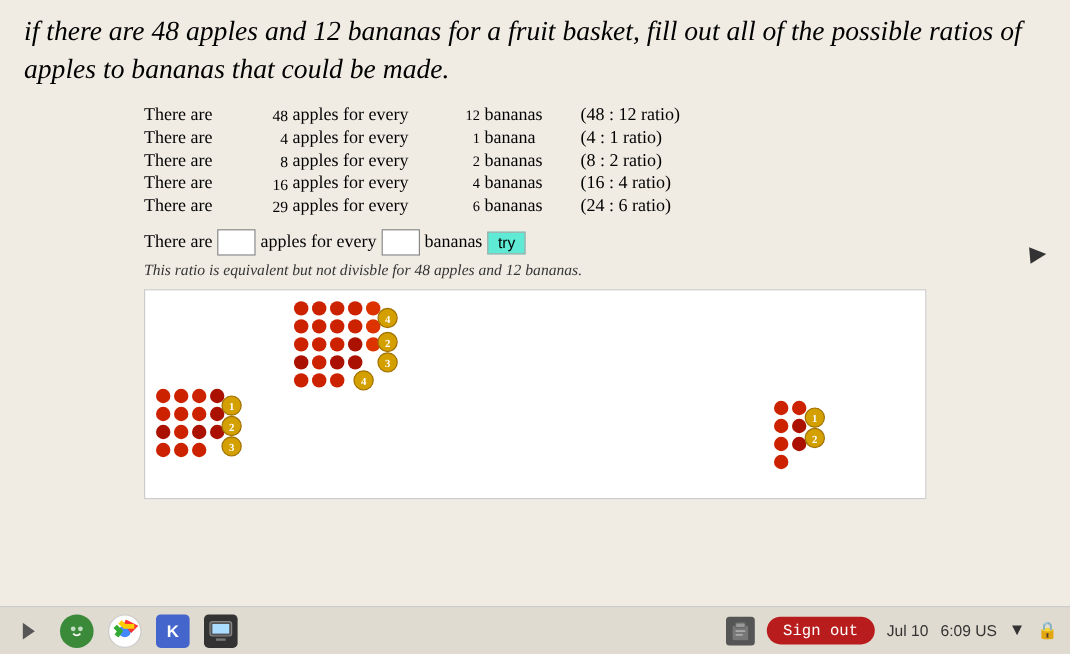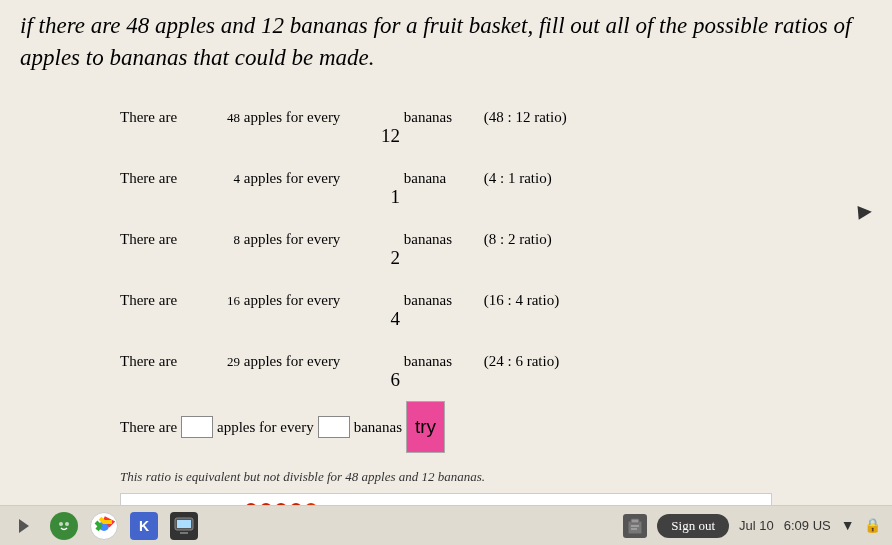--- a/index.html
+++ b/index.html
@@ -48,22 +48,21 @@
     }
 
     .ratio-text1 {
       width: 130px;
       font-size: 15px;
     }
 
     .ratio-count {
       width: 30px;
       text-align: right;
-      font-size: 19px;
-      margin-top: 37px;
+      font-size: 12px;
     }
 
     .ratio-text2 {
       width: 80px;
       font-size: 15px;
     }
 
     .ratio-detail {
       font-size: 15px;
     }
@@ -80,31 +79,31 @@
     .input-box {
       width: 32px;
       height: 22px;
       border: 1px solid #888;
       background: white;
       font-size: 14px;
       text-align: center;
     }
 
     .try-btn {
-      padding: 14px 8px;
+      padding: 1px 8px;
       border: 1px solid #aaa;
-      background: #ec4899;
-      font-size: 19px;
+      background: #5eead4;
+      font-size: 13px;
       cursor: pointer;
       font-family: Arial, sans-serif;
     }
 
     .equiv-note {
       margin-left: 100px;
-      margin-top: 16px;
+      margin-top: 4px;
       font-size: 13px;
       font-style: italic;
       color: #333;
     }
 
     .visualization-box {
       margin: 8px 100px 0 100px;
       border: 1px solid #ccc;
       background: white;
       height: 175px;
@@ -183,28 +182,28 @@
       background: #555;
       border-radius: 3px;
       display: flex;
       align-items: center;
       justify-content: center;
       color: white;
       font-size: 12px;
     }
 
     .sign-out-btn {
-      background: #404040;
+      background: #b91c1c;
       color: white;
       border: none;
       padding: 4px 14px;
       border-radius: 14px;
       font-size: 13px;
       cursor: pointer;
-      font-family: Liberation Serif, serif;
+      font-family: Liberation Mono, monospace;
     }
 
     .date-time {
       font-size: 13px;
       color: #333;
       font-family: Arial, sans-serif;
     }
 
     .cursor-arrow {
       position: absolute;

